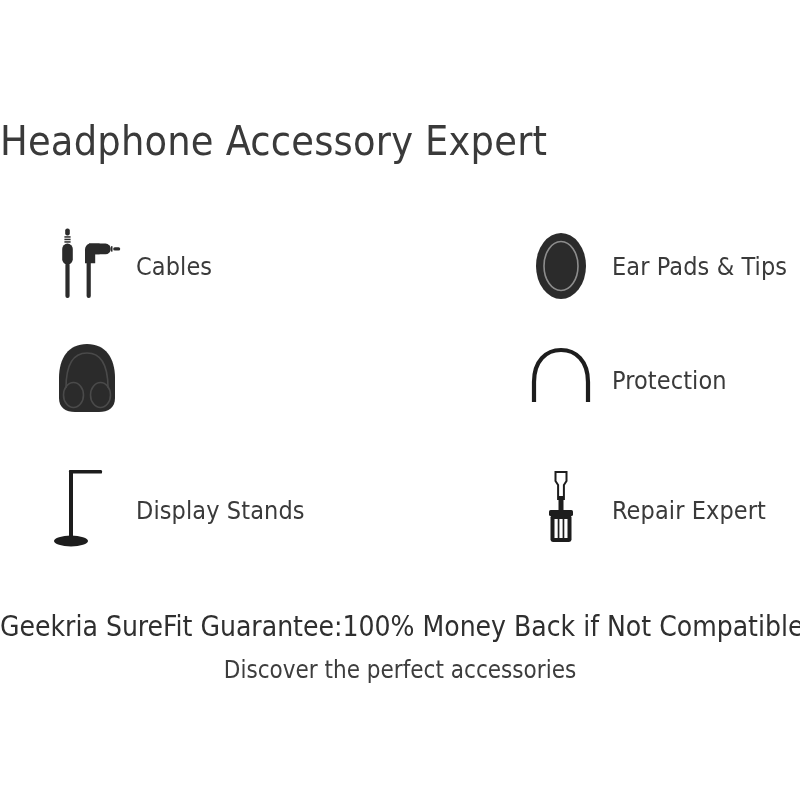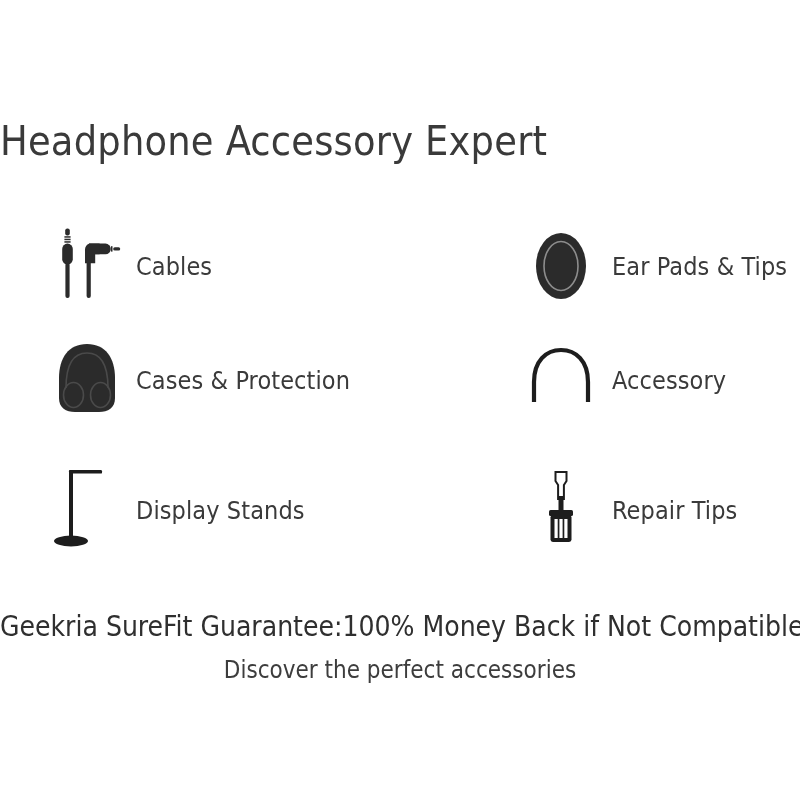--- a/index.html
+++ b/index.html
@@ -154,30 +154,29 @@
                    C 63 68, 56 72, 47 72
                    L 23 72
                    C 14 72, 7 68, 7 58
                    L 7 38
                    C 7 18, 16.5 4, 35 4 Z" fill="#2b2b2b"></path>
           <path d="M14 48 C 14 22, 23 13, 35 13 C 47 13, 56 22, 56 48" fill="none" stroke="#4a4a4a" stroke-width="1.6"></path>
           <ellipse cx="21.5" cy="55" rx="10" ry="12.5" fill="none" stroke="#4a4a4a" stroke-width="1.6"></ellipse>
           <ellipse cx="48.5" cy="55" rx="10" ry="12.5" fill="none" stroke="#4a4a4a" stroke-width="1.6"></ellipse>
         </svg>
       </div>
-      <div class="cat-label label-left">Cases &amp; Protection</div>
     </div>
 
     <div class="cell cell-col-right cell-row-1">
       <div class="icon-box">
         <svg width="68" height="80" viewBox="0 0 68 80" aria-hidden="true">
           <path d="M7 62 L7 42 C7 21, 19 10, 34 10 C49 10, 61 21, 61 42 L61 62" fill="none" stroke="#1d1d1d" stroke-width="4.2" stroke-linecap="butt"></path>
         </svg>
       </div>
-      <div class="cat-label label-right">Accessory</div>
+      <div class="cat-label label-right">Protection</div>
     </div>
 
     <div class="cell cell-col-left cell-row-2">
       <div class="icon-box">
         <svg width="62" height="88" viewBox="0 0 62 88" aria-hidden="true">
           <g fill="#1d1d1d">
             <rect x="13" y="4" width="33" height="3.6" rx="1.2"></rect>
             <rect x="13" y="4" width="4" height="68" rx="1.4"></rect>
             <ellipse cx="15" cy="75" rx="17" ry="5.4"></ellipse>
           </g>
@@ -196,21 +195,21 @@
 
           <rect x="12" y="44" width="24" height="6" rx="1.6" fill="#1d1d1d"></rect>
 
           <rect x="13.5" y="49" width="21" height="27" rx="2.4" fill="#1d1d1d"></rect>
 
           <rect x="17.5" y="53" width="3.2" height="19" fill="#ffffff"></rect>
           <rect x="22.4" y="53" width="3.2" height="19" fill="#ffffff"></rect>
           <rect x="27.3" y="53" width="3.2" height="19" fill="#ffffff"></rect>
         </svg>
       </div>
-      <div class="cat-label label-right">Repair Tips</div>
+      <div class="cat-label label-right">Repair Expert</div>
     </div>
 
   </div>
 
   <div class="guarantee">Geekria SureFit Guarantee:100% Money Back if Not Compatible</div>
 
   <div class="tagline">Discover the perfect accessories</div>
 
 </div>
 

